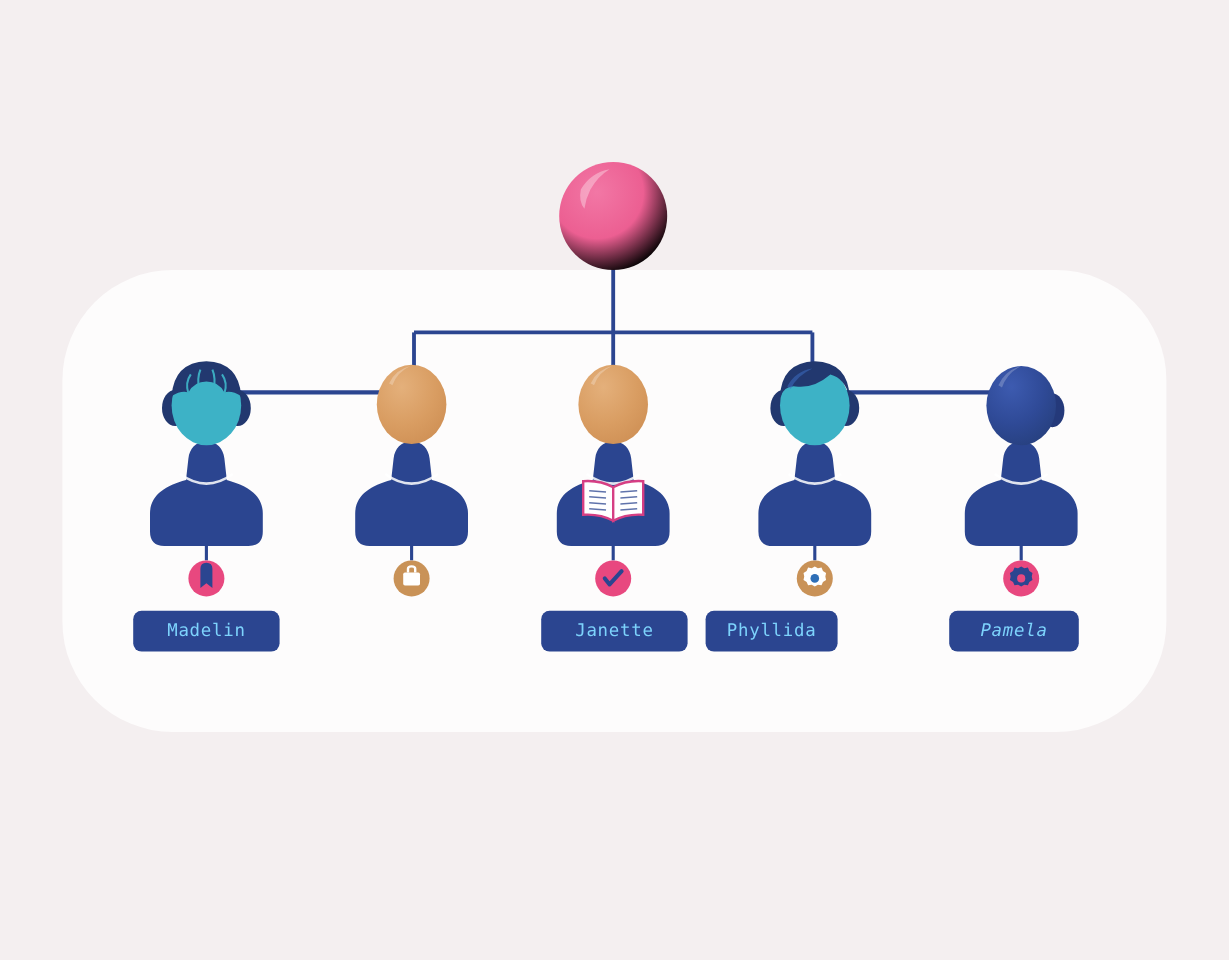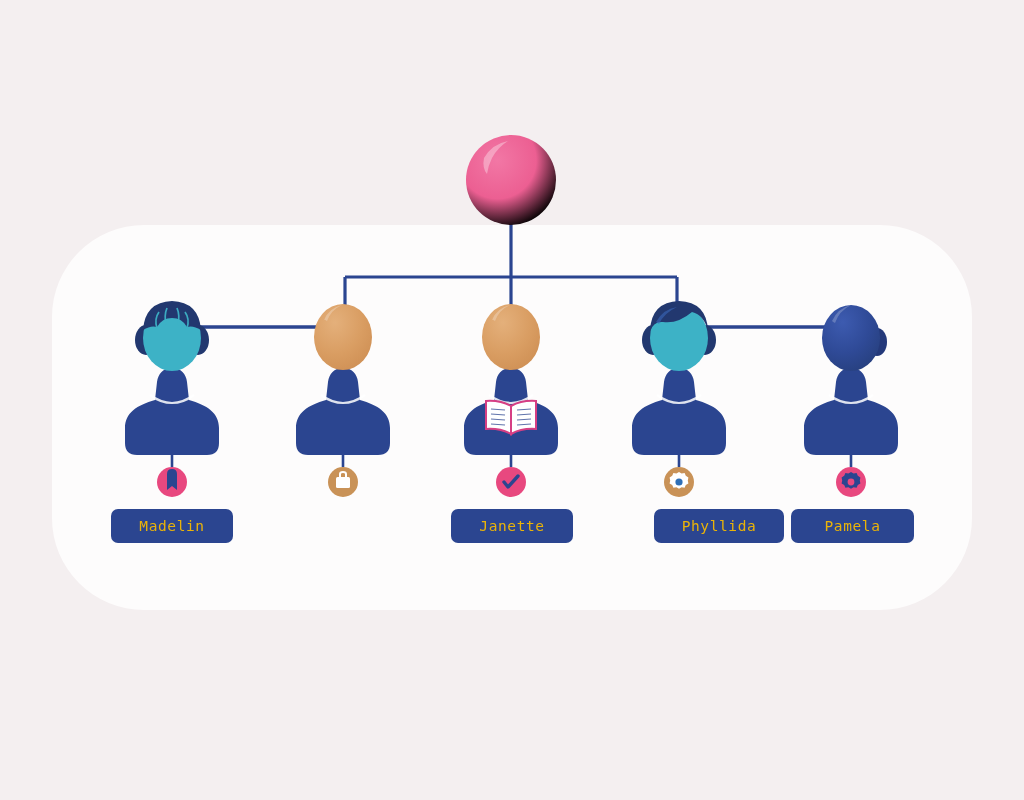--- a/index.html
+++ b/index.html
@@ -32,21 +32,21 @@
     height: 800px;
   }
   .node-label {
     position: absolute;
     height: 34px;
     background: #2b4590;
     border-radius: 7px;
     display: flex;
     align-items: center;
     justify-content: center;
-    color: #eab308;
+    color: #7dd3fc;
     font-family: "DejaVu Sans Mono", "Liberation Mono", monospace;
     font-size: 14.5px;
     letter-spacing: 0.6px;
     white-space: nowrap;
   }
 </style>
 </head>
 <body>
 
 <div id="stage">
@@ -183,16 +183,16 @@
       <g>
         <circle cx="851" cy="482" r="15" fill="#e8487f"></circle>
         <path d="M 851 472 l 2.6 1.6 l 3 -0.6 l 1.2 2.8 l 2.6 1.6 l -0.6 3 l 0.6 3 l -2.6 1.6 l -1.2 2.8 l -3 -0.6 l -2.6 1.6 l -2.6 -1.6 l -3 0.6 l -1.2 -2.8 l -2.6 -1.6 l 0.6 -3 l -0.6 -3 l 2.6 -1.6 l 1.2 -2.8 l 3 0.6 Z" fill="#2b4590"></path>
         <circle cx="851" cy="482" r="3.4" fill="#e8487f"></circle>
       </g>
     </g>
   </svg>
 
   <div class="node-label" style="left:111px; top:509px; width:122px;">Madelin</div>
   <div class="node-label" style="left:451px; top:509px; width:122px;">Janette</div>
-  <div class="node-label" style="left:654px; top:509px; width:130px;">Phyllida</div>
-  <div class="node-label" style="left:791px; top:509px; width:123px;">Pamela</div>
+  <div class="node-label" style="left:588px; top:509px; width:110px;">Phyllida</div>
+  <div class="node-label" style="left:791px; top:509px; width:108px;font-style:italic;">Pamela</div>
 
 </div>
 
 </body></html>

